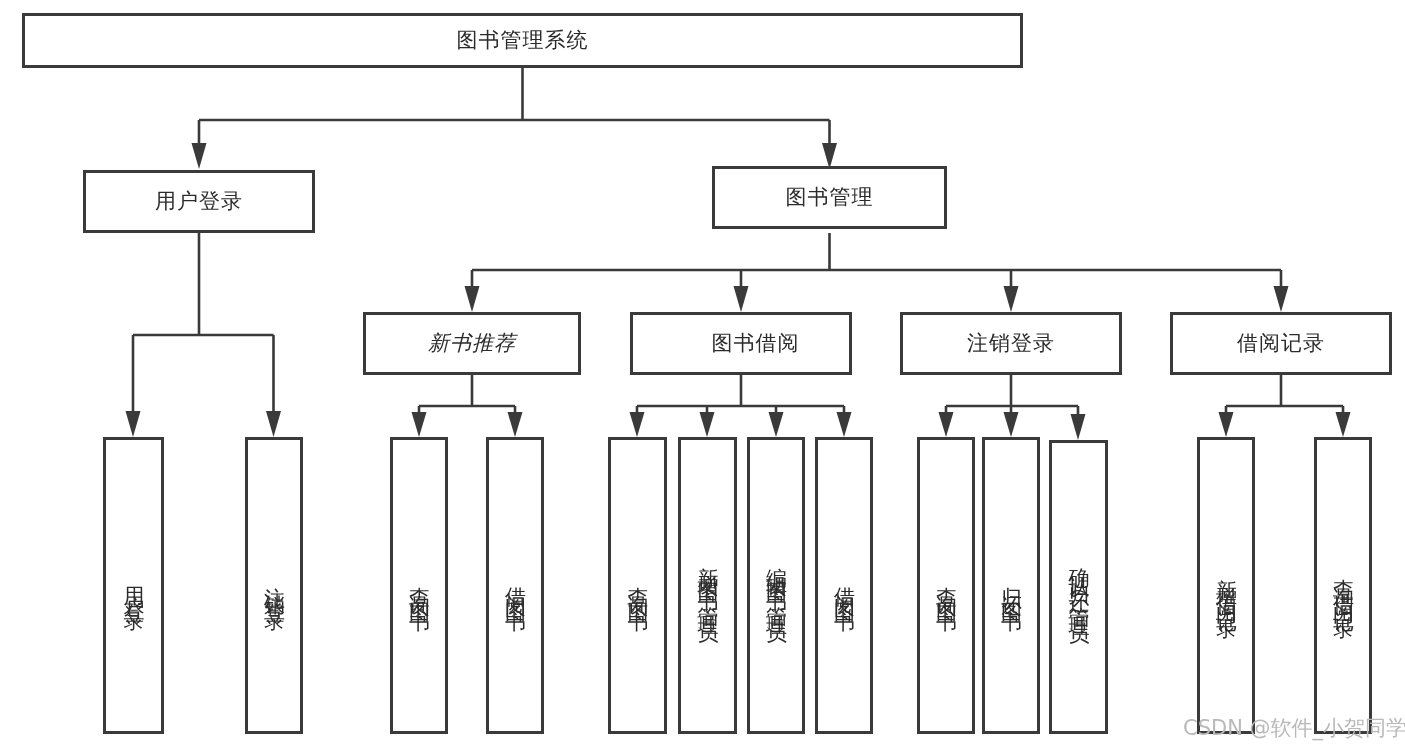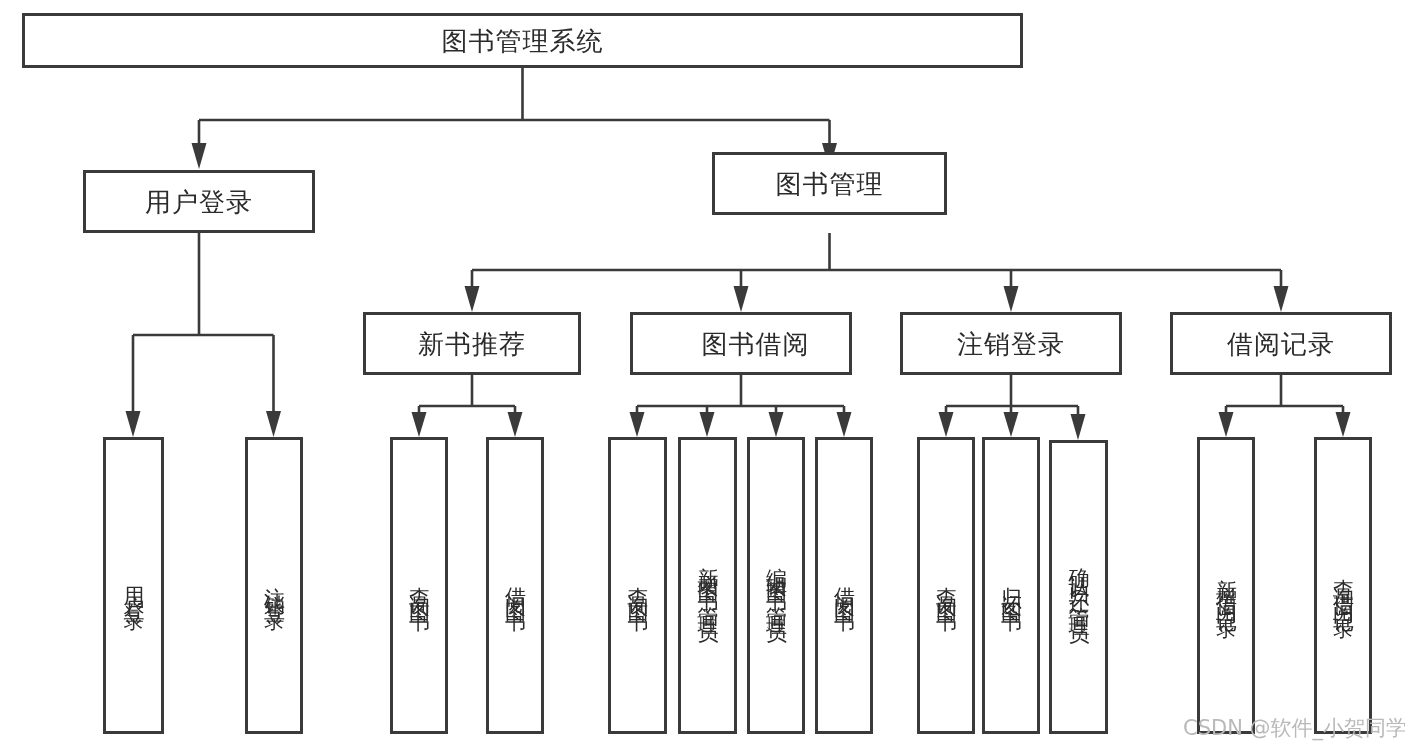--- a/index.html
+++ b/index.html
@@ -13,21 +13,21 @@
   .wires{position:absolute;left:0;top:0;width:1405px;height:747px;}
   .wires path{stroke:var(--line,#3a3a3a);stroke-width:2.6;fill:none;}
   .wires polygon{fill:var(--line,#3a3a3a);stroke:none;}
   .node{
     position:absolute;
     box-sizing:border-box;
     border:3px solid var(--line,#3a3a3a);
     background:#fff;
     display:flex;align-items:center;justify-content:center;
     color:var(--text,#2b2b2b);
-    font-size:26px;
+    font-size:21px;
     line-height:1;
   }
   .node.h{letter-spacing:1px;white-space:nowrap;}
   .node.v{
     writing-mode:vertical-rl;
     text-orientation:mixed;
     letter-spacing:8px;
     font-size:21px;
   }
   .watermark{
@@ -83,23 +83,23 @@
     <g>
       <path d="M1281 375 L1281 406 M1226 406 L1343 406 M1226 406 L1226 430 M1343 406 L1343 430"></path>
       <polygon points="1218.5,412 1233.5,412 1226,437"></polygon>
       <polygon points="1335.5,412 1350.5,412 1343,437"></polygon>
     </g>
   </svg>
 
   <div class="node h" style="left:22px;top:13px;width:1001px;height:55px;">图书管理系统</div>
 
   <div class="node h" style="left:83px;top:170px;width:232px;height:63px;">用户登录</div>
-  <div class="node h" style="left:712px;top:152px;width:235px;height:63px;">图书管理</div>
+  <div class="node h" style="left:712px;top:166px;width:235px;height:63px;">图书管理</div>
 
-  <div class="node h" style="left:363px;top:312px;width:218px;height:63px;">新书推荐</div>
+  <div class="node h" style="left:363px;top:312px;width:218px;height:63px;font-style:italic;">新书推荐</div>
   <div class="node h" style="left:630px;top:312px;width:222px;height:63px;padding-left:29px;">图书借阅</div>
   <div class="node h" style="left:900px;top:312px;width:222px;height:63px;">注销登录</div>
   <div class="node h" style="left:1170px;top:312px;width:222px;height:63px;">借阅记录</div>
 
   <div class="node v" style="left:103px;top:437px;width:61px;height:297px;">用户登录</div>
   <div class="node v" style="left:245px;top:437px;width:58px;height:297px;">注销登录</div>
 
   <div class="node v" style="left:390px;top:437px;width:58px;height:297px;">查询图书</div>
   <div class="node v" style="left:486px;top:437px;width:58px;height:297px;">借阅图书</div>
 

